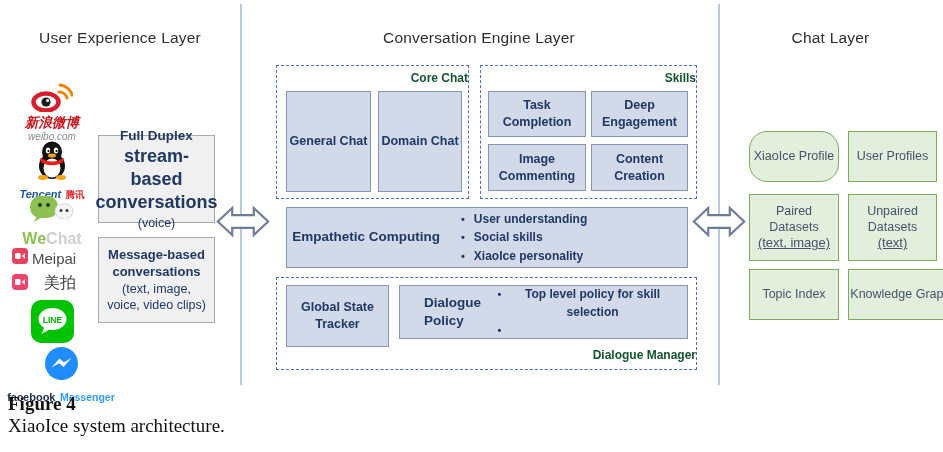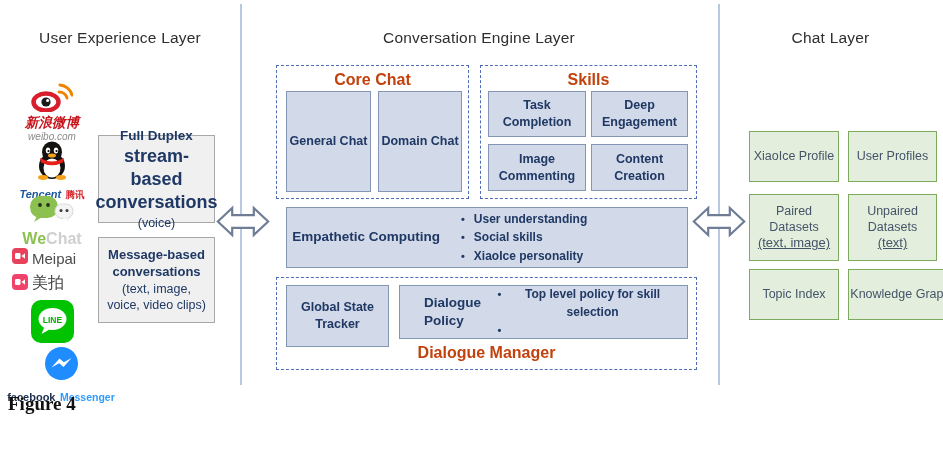--- a/index.html
+++ b/index.html
@@ -17,21 +17,21 @@
   
   .box-gray { position:absolute; background:#f0f0f0; border:1px solid #a8a8a8; color:#1f3864;
               display:flex; flex-direction:column; justify-content:center; align-items:center;
               text-align:center; line-height:1.3; }
   .box-gray .b1 { font-weight:700; font-size:13.5px; }
   .box-gray .b2 { font-weight:700; font-size:18px; }
   .box-gray .nrm { font-weight:400; font-size:12.5px; }
 
   
   .dashed { position:absolute; border:1.6px dashed #4f6cb8; }
-  .dash-label { position:absolute; width:100%; text-align:center; font-weight:700; font-size:16px; color:#c2410c; }
+  .dash-label { position:absolute; width:100%; text-align:right; font-weight:700; font-size:12px; color:#14532d; }
 
   
   .box-blue { position:absolute; background:#d2d9e8; border:1px solid #8596b4; color:#1f3864;
               display:flex; justify-content:center; align-items:center; text-align:center;
               font-weight:700; font-size:12.5px; line-height:1.35; padding:2px; }
 
   .bullets { display:flex; flex-direction:column; justify-content:center; }
   .bullet-item { display:flex; align-items:baseline; color:#1f3864; font-weight:700; font-size:12px; line-height:1.55; }
   .bullet-dot { margin-right:9px; font-size:11px; }
 
@@ -117,21 +117,21 @@
     <div style="display:flex; align-items:center; gap:4px;">
       <span>
         <svg width="16" height="16" viewBox="0 0 16 16">
           <rect x="0" y="0" width="16" height="16" rx="4" fill="#e8415c"></rect>
           <rect x="3" y="5" width="5.5" height="6" rx="1.2" fill="#fff"></rect>
           <polygon points="9.5,8 13,5.2 13,10.8" fill="#fff"></polygon>
         </svg>
       </span>
       <span style="font-size:15px; color:#4d4d4d;">Meipai</span>
     </div>
-    <div style="display:flex; align-items:center; gap:4px; margin-top:5px;">
+    <div style="display:flex; align-items:center; gap:16px; margin-top:5px;">
       <span>
         <svg width="16" height="16" viewBox="0 0 16 16">
           <rect x="0" y="0" width="16" height="16" rx="4" fill="#f0426b"></rect>
           <rect x="3" y="5" width="5.5" height="6" rx="1.2" fill="#fff"></rect>
           <polygon points="9.5,8 13,5.2 13,10.8" fill="#fff"></polygon>
         </svg>
       </span>
       <span style="font-size:16px; color:#3f3f3f;">美拍</span>
     </div>
   </div>
@@ -228,21 +228,21 @@
       <div class="bullet-item">
           <span class="bullet-dot">•</span>
           <span>Top level policy for skill selection</span>
         </div>
       <div class="bullet-item">
           <span class="bullet-dot">•</span>
         </div>
     </div>
   </div>
 
-  <div class="box-green" style="left:749px; top:131px; width:90px; height:51px;">
+  <div class="box-green" style="left:749px; top:131px; width:90px; height:51px;border-radius:18px;">
     <div>XiaoIce Profile</div>
   </div>
   <div class="box-green" style="left:848px; top:131px; width:89px; height:51px;">
     <div>User Profiles</div>
   </div>
   <div class="box-green" style="left:749px; top:194px; width:90px; height:67px;">
     <div>Paired Datasets</div>
     <div class="note">(text, image)</div>
   </div>
   <div class="box-green" style="left:848px; top:194px; width:89px; height:67px;">
@@ -251,15 +251,16 @@
   </div>
   <div class="box-green" style="left:749px; top:269px; width:90px; height:51px;">
     <div>Topic Index</div>
   </div>
   <div class="box-green" style="left:848px; top:269px; width:111px; height:51px;">
     <div>Knowledge Graphs</div>
   </div>
 
   <div class="caption" style="top:393px;">
     <div class="fig">Figure 4</div>
+    <div class="txt">XiaoIce system architecture.</div>
   </div>
 
 </div>
 
 </body></html>

